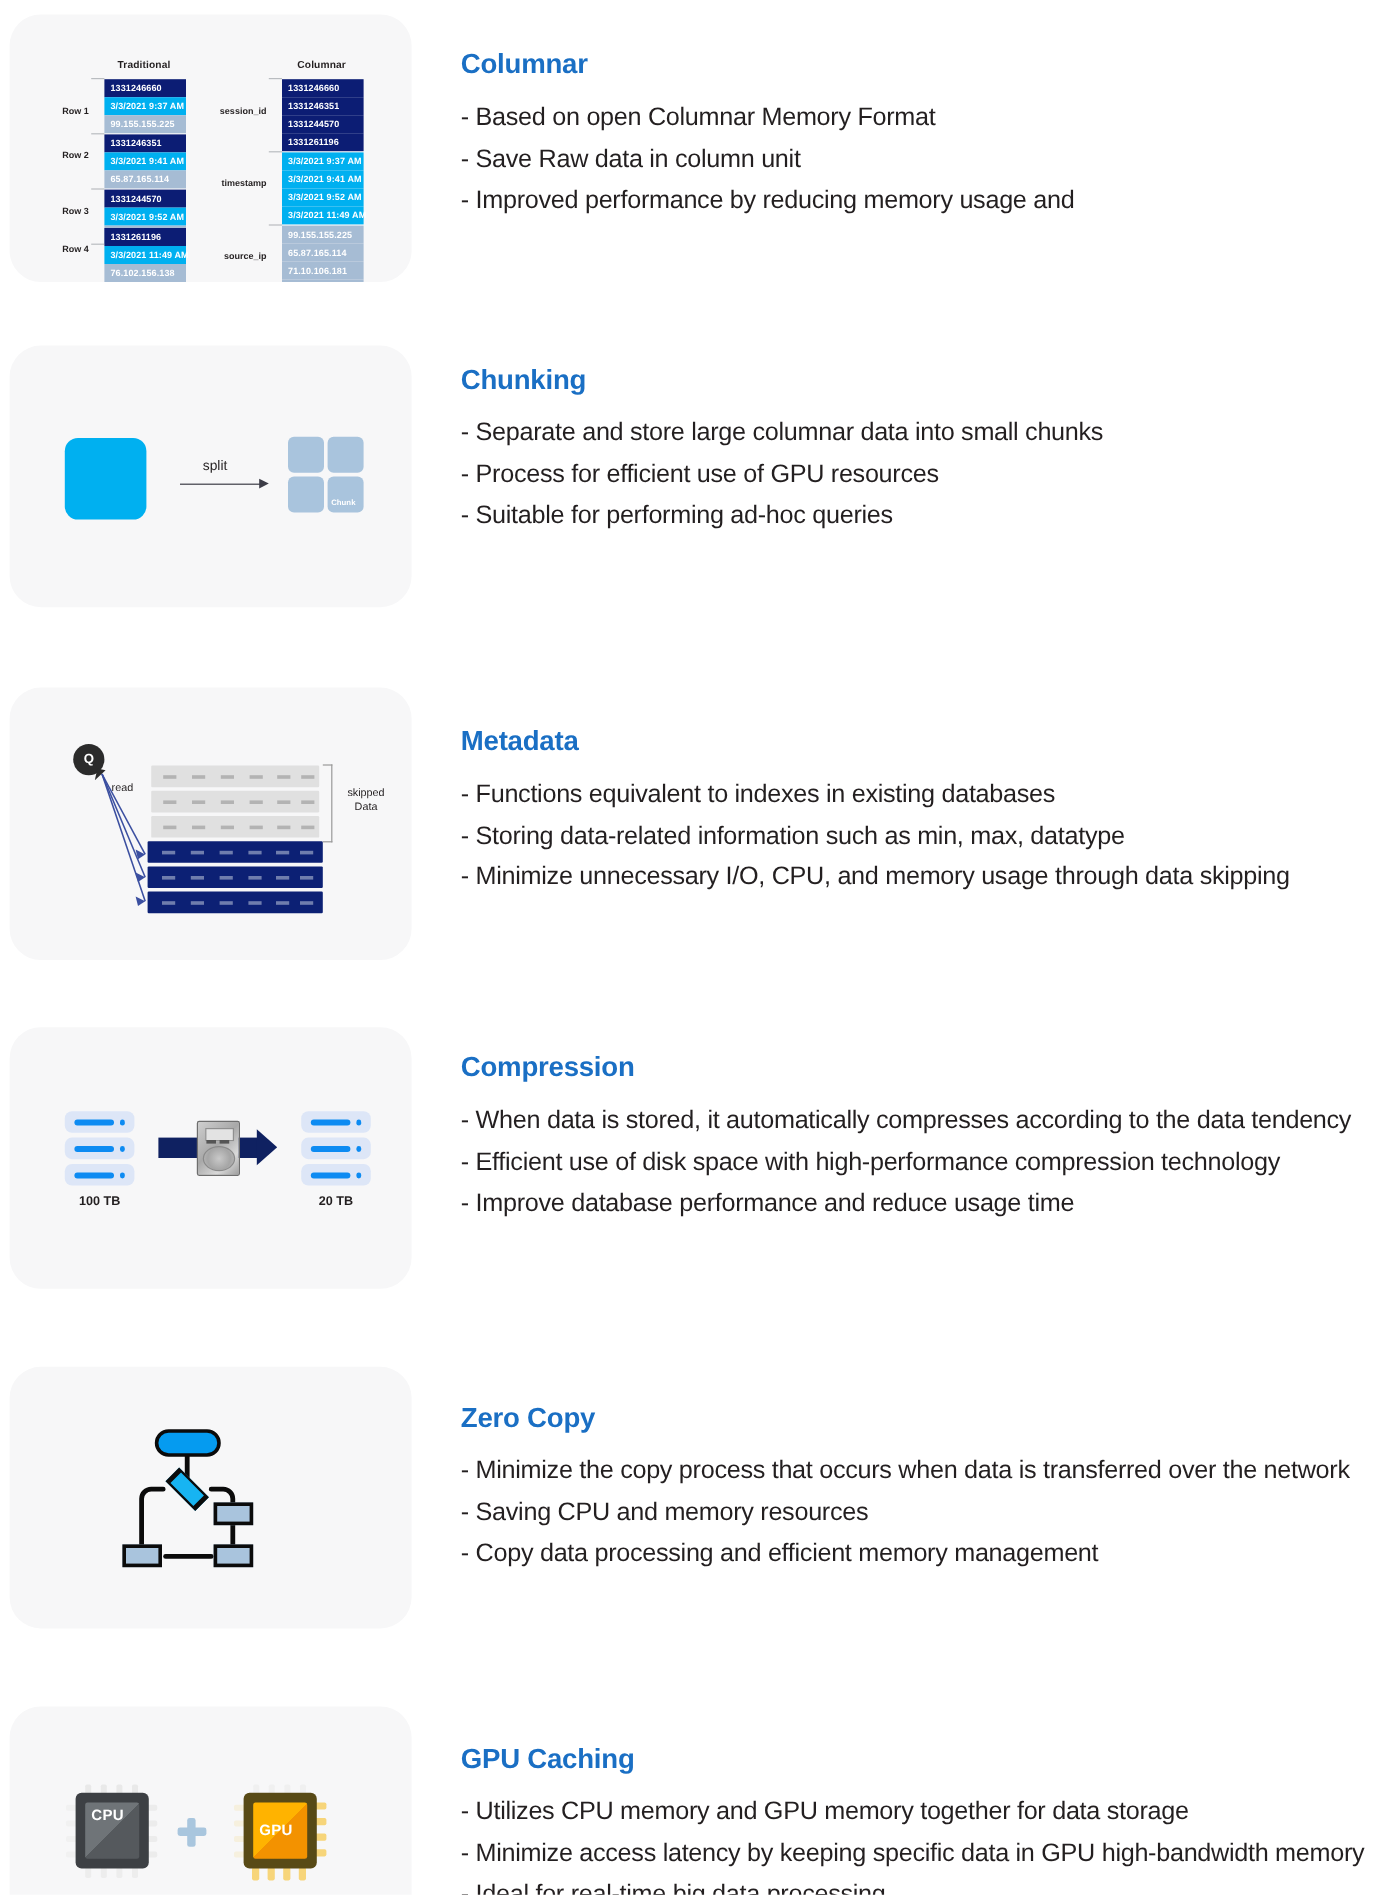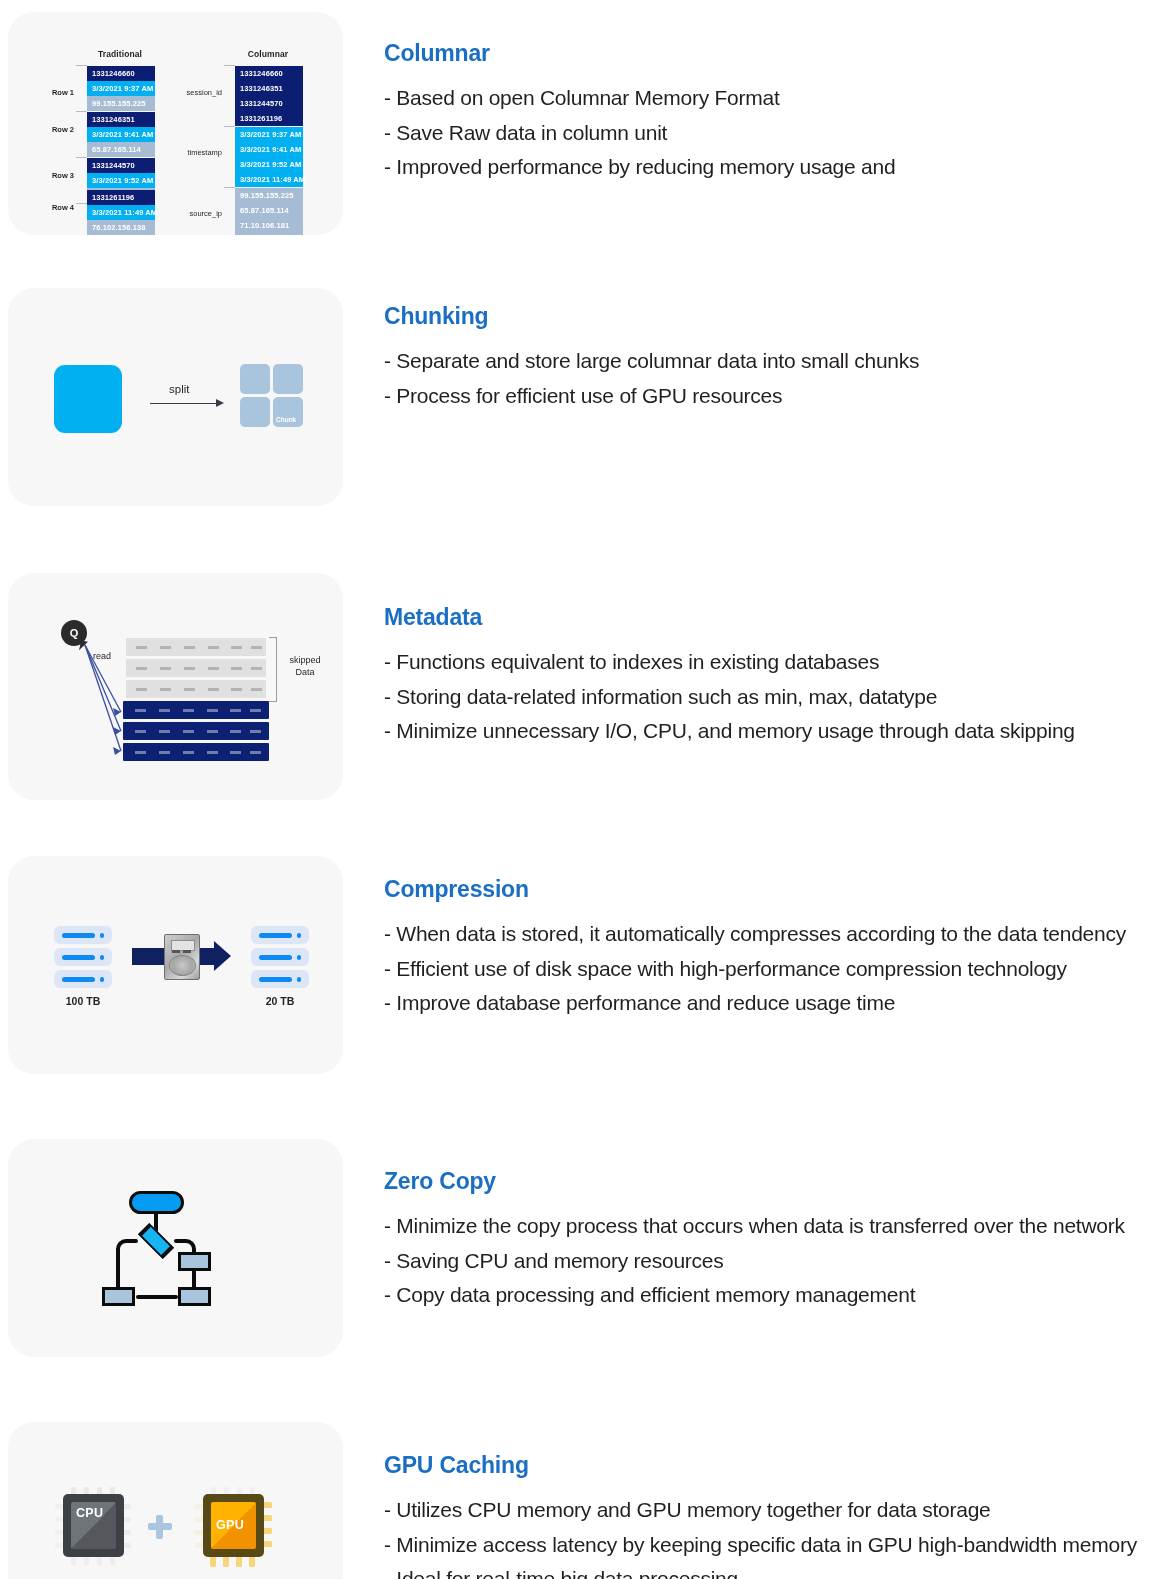--- a/index.html
+++ b/index.html
@@ -89,21 +89,21 @@
     position: absolute;
     font-size: 7.5px;
     font-weight: bold;
     color: #231f20;
     text-align: right;
     white-space: nowrap;
   }
   .grouplab {
     position: absolute;
     font-size: 7.5px;
-    font-weight: normal;
+    font-weight: bold;
     color: #231f20;
     text-align: right;
     white-space: nowrap;
   }
   .tick {
     position: absolute;
     height: 1px;
     background: #b9bcc0;
     width: 11px;
   }
@@ -405,20 +405,21 @@
         <div class="chunk-sq" style="left:232px; top:109px;"></div>
         <div class="chunk-sq" style="left:265px; top:109px;"></div>
         <div class="chunk-text" style="left:268px; top:128px;">Chunk</div>
       </div>
     </div>
 
     <div class="text-block">
       <h2 class="feature-title" style="margin-top:17px;">Chunking</h2>
       <div class="bullet">- Separate and store large columnar data into small chunks</div>
       <div class="bullet">- Process for efficient use of GPU resources</div>
+      <div class="bullet">- Suitable for performing ad-hoc queries</div>
     </div>
   </div>
 
   <div class="feature-row" style="height:258px; margin-top:27px;">
     <div class="visual-card" style="height:227px;">
       <div class="col-diagram">
 
         <div class="q-bubble" style="left:53px; top:47px;">Q</div>
         <div class="q-tail" style="left:72px; top:68px;"></div>
         <div class="read-label" style="left:85px; top:78px;">read</div>

